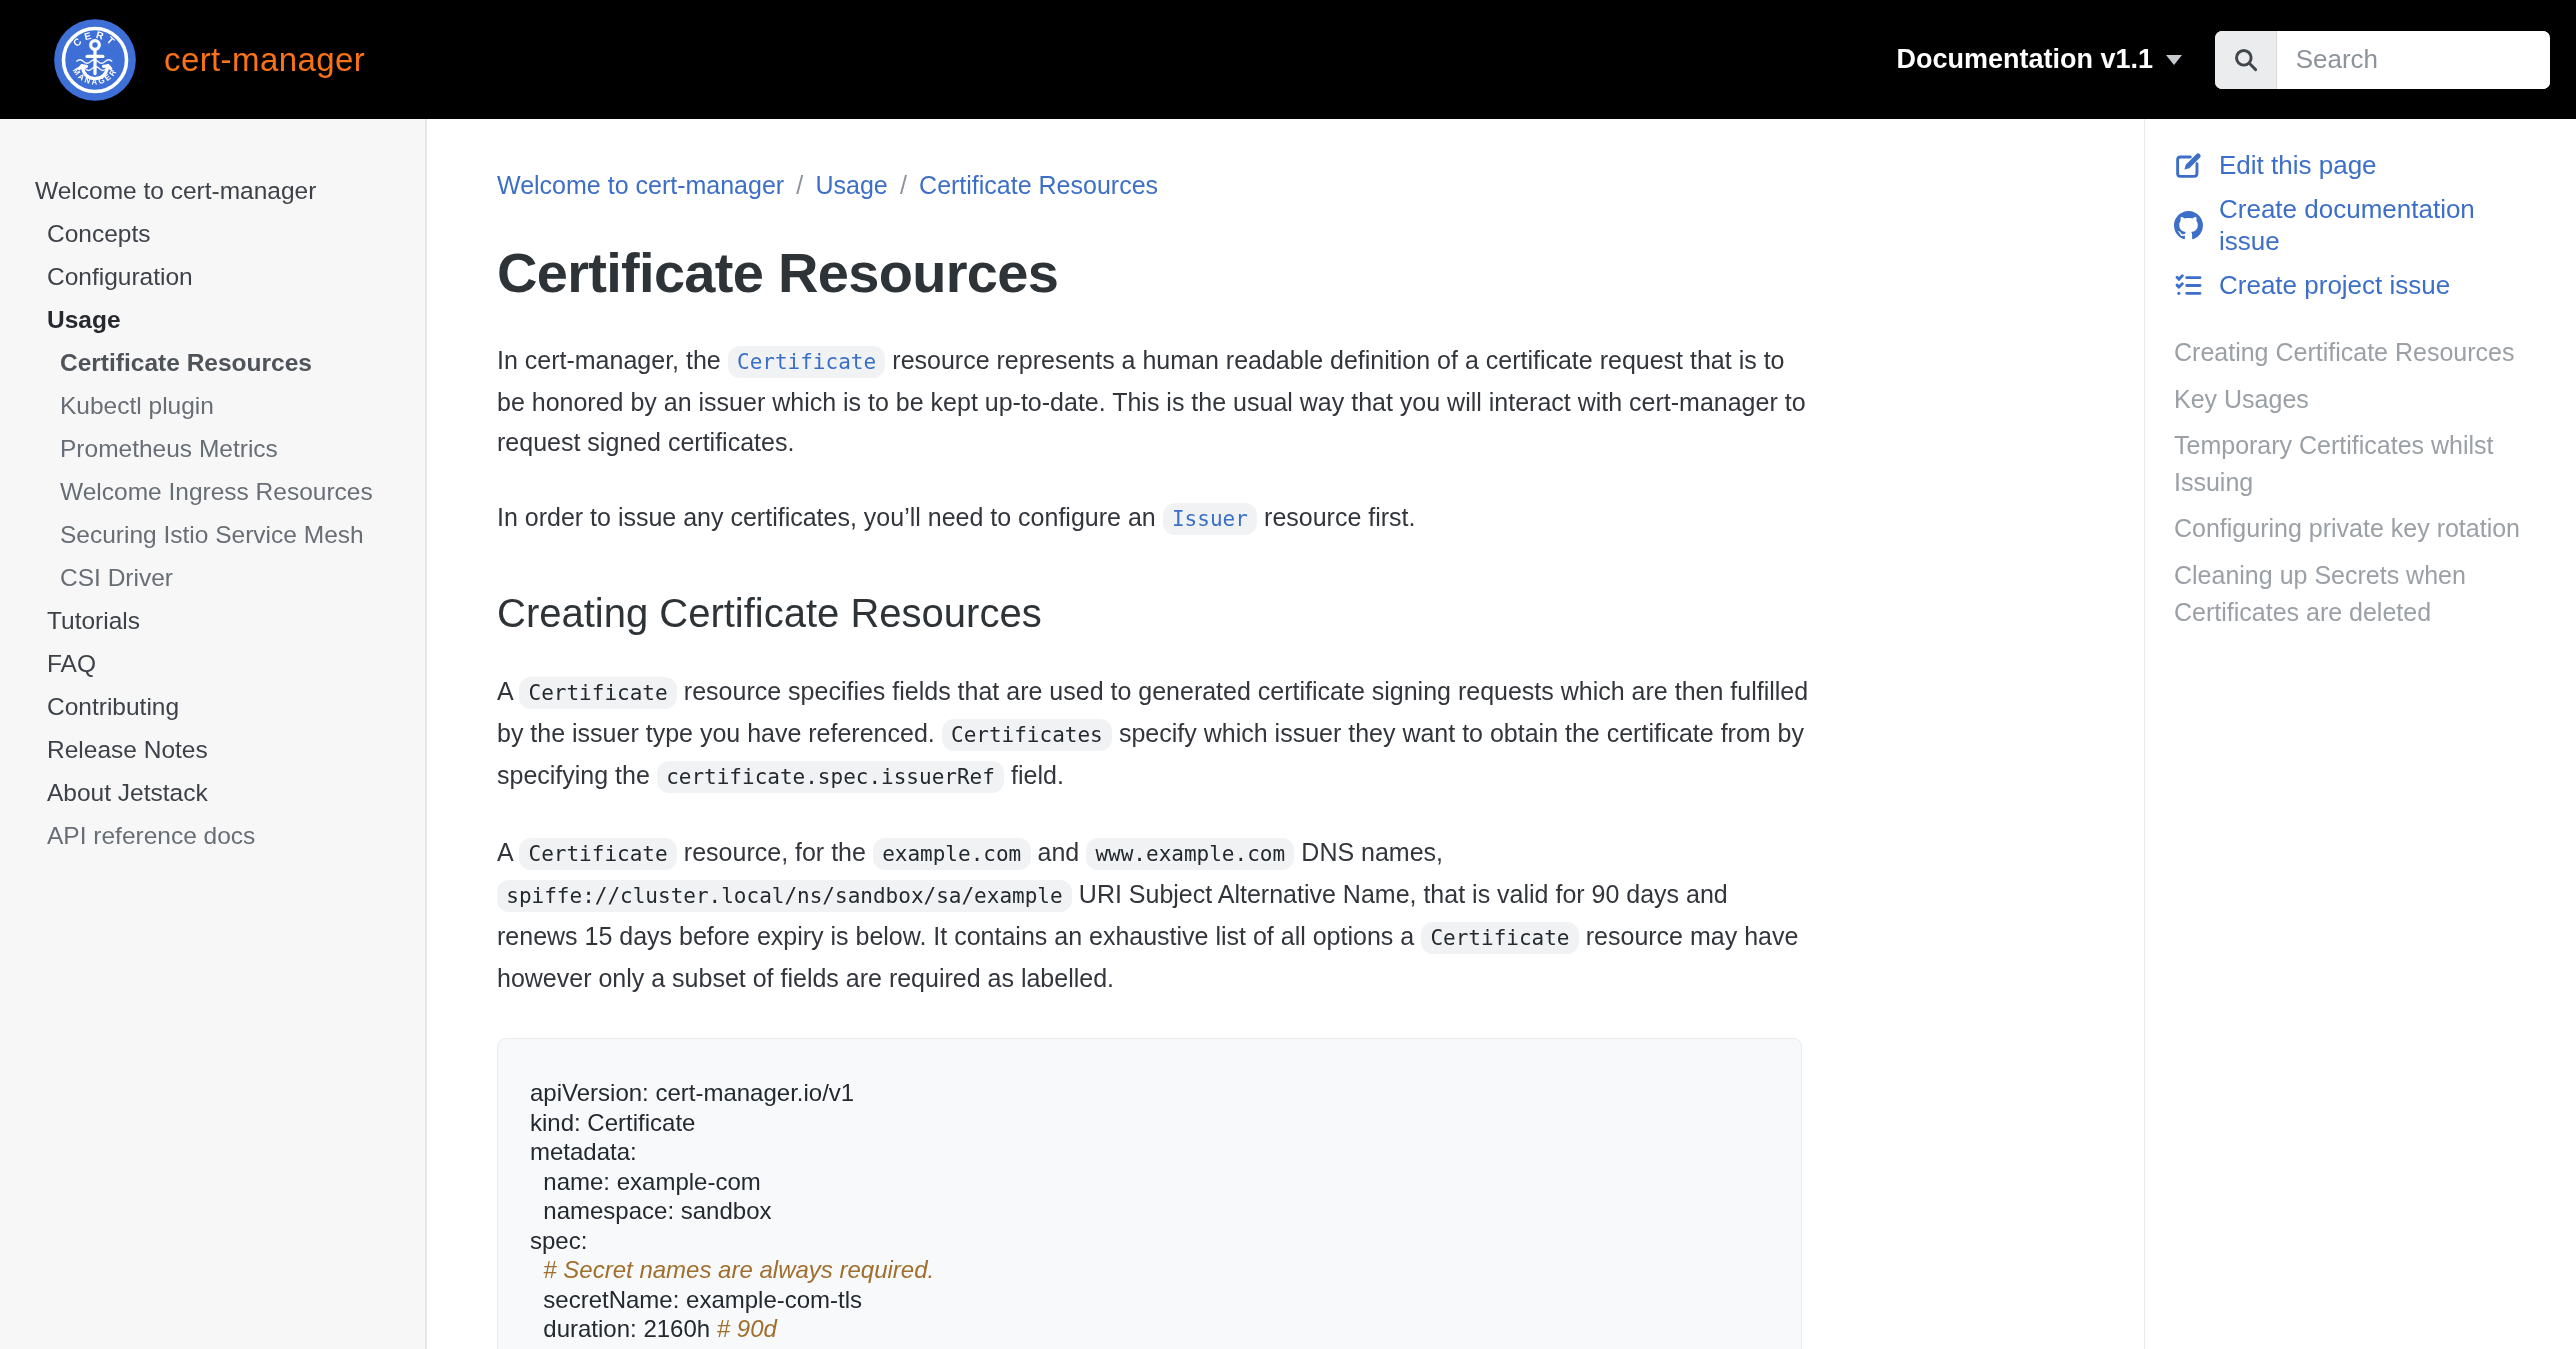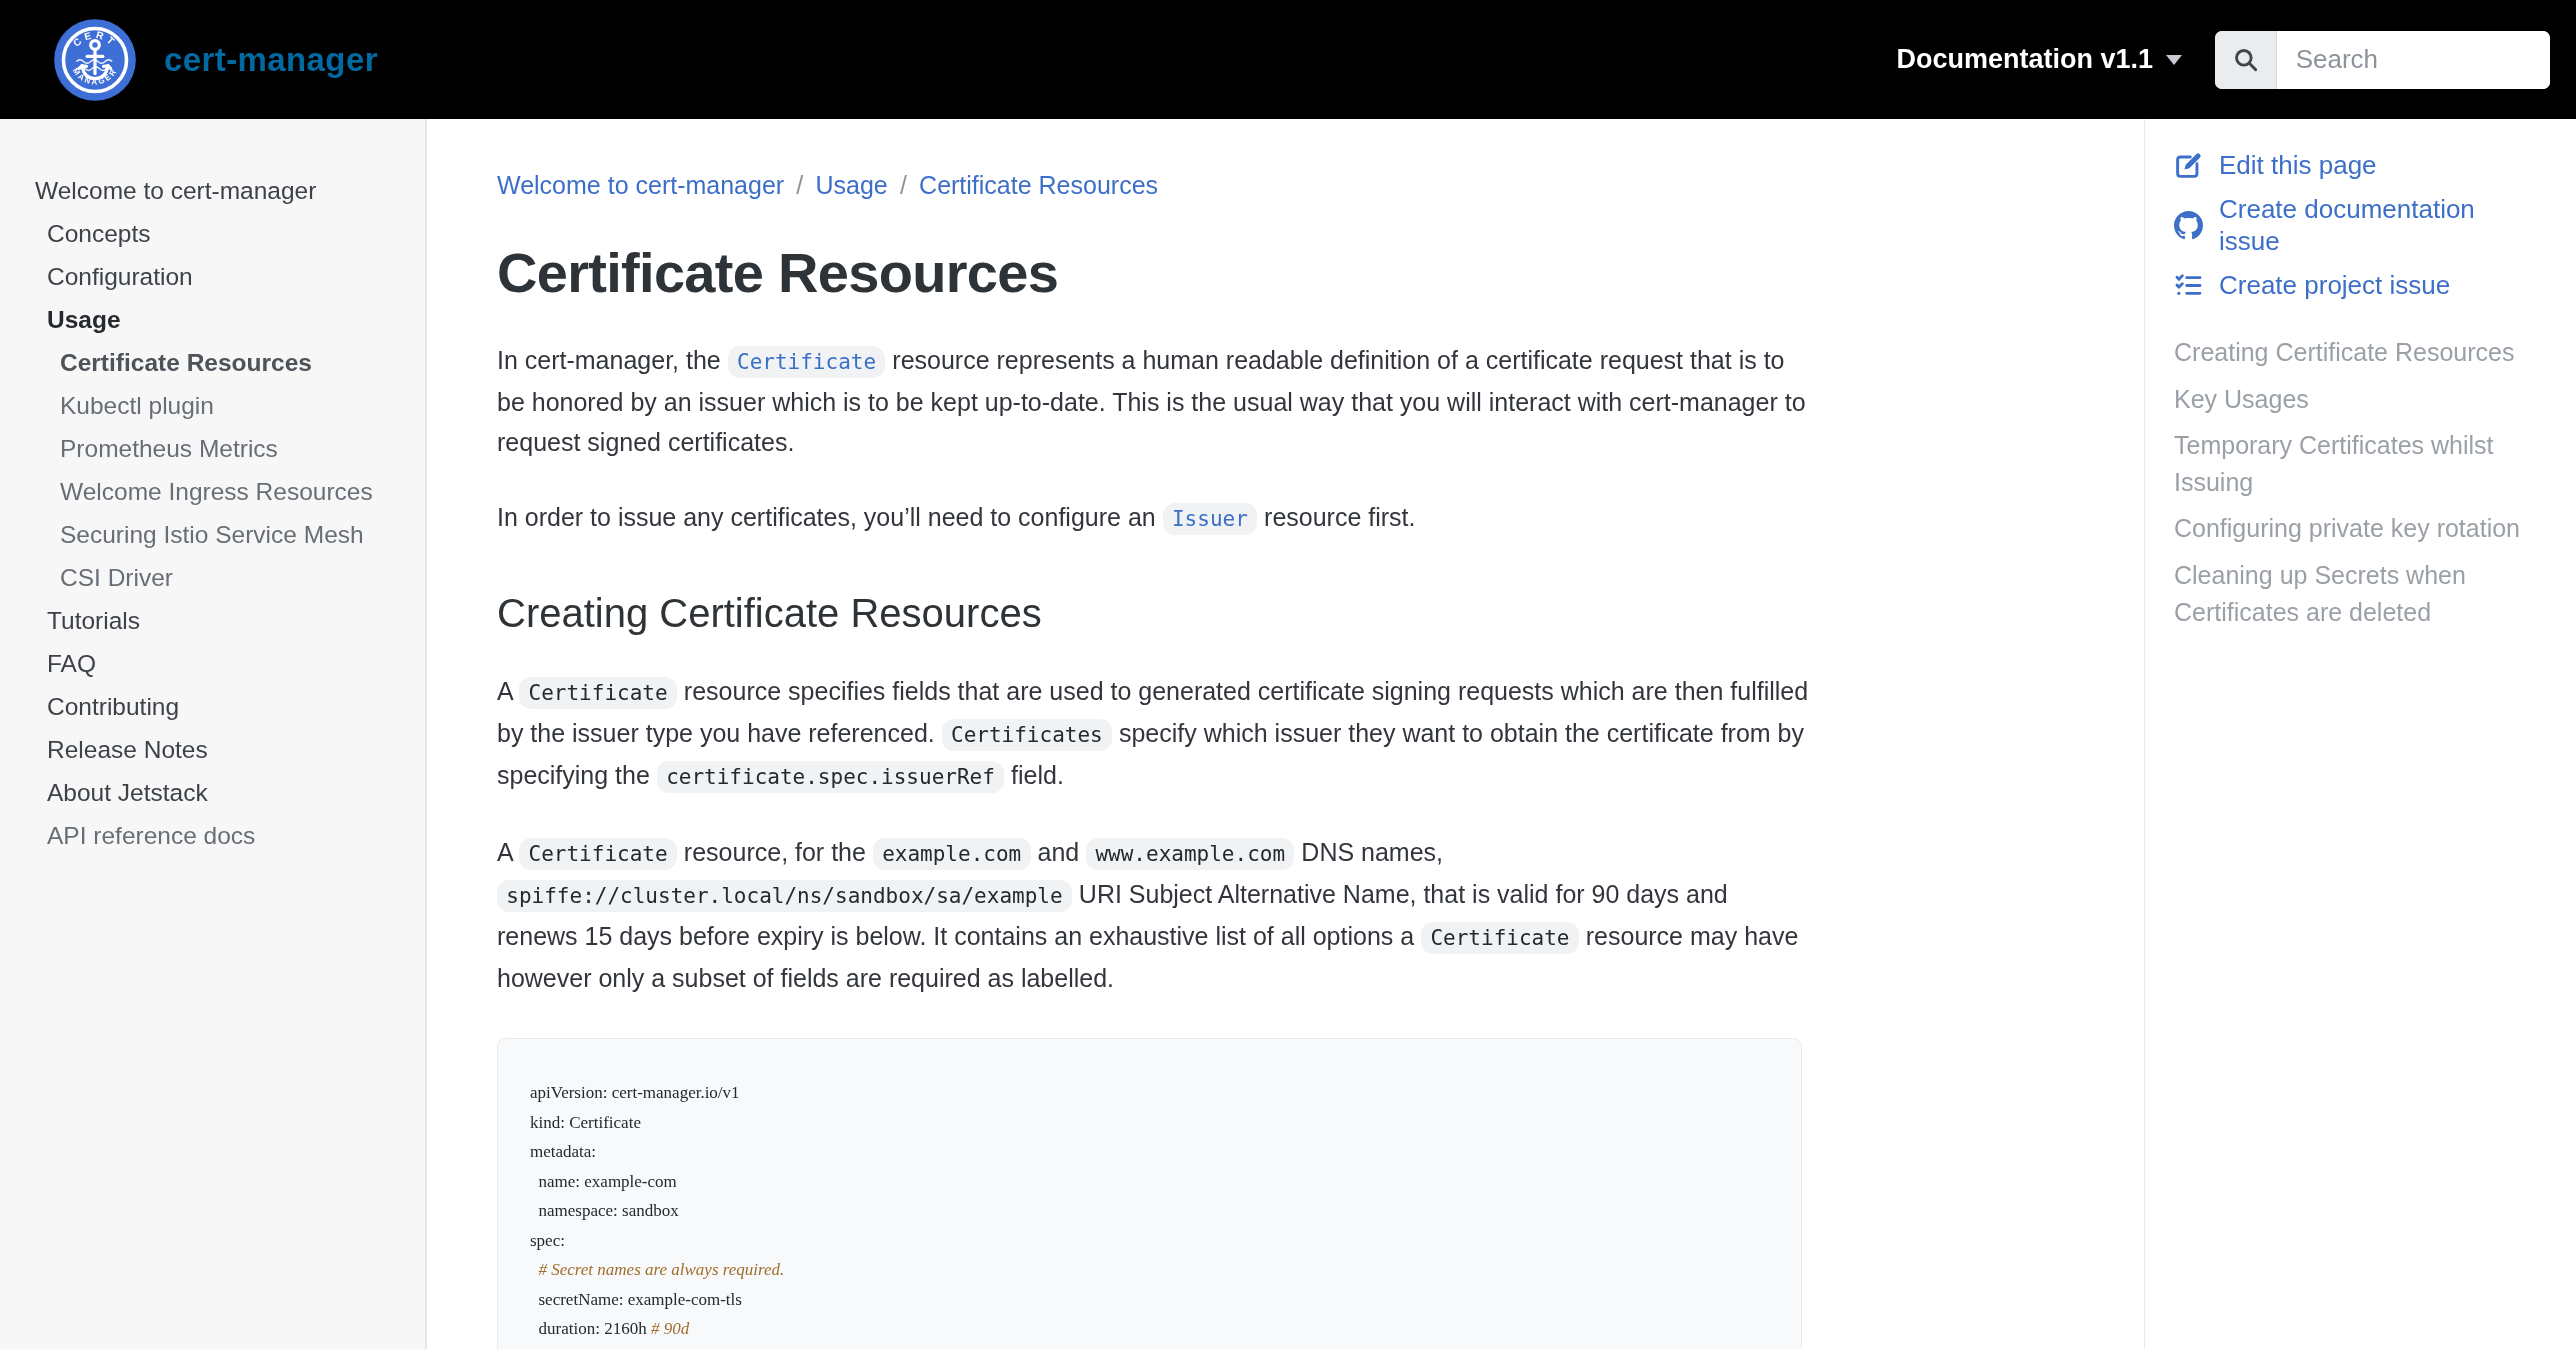--- a/index.html
+++ b/index.html
@@ -9,21 +9,21 @@
     background:#ffffff; font-family:"Liberation Sans", sans-serif;
   }
 
   
   .hdr {
     position:absolute; top:0; left:0; width:2576px; height:119px;
     background:#000000; display:flex; align-items:center; z-index:5;
   }
   .logo { width:86px; height:86px; margin-left:52px; flex:none; }
   .site-title {
-    color:#0369a1; font-size:33px; font-weight:700; margin-left:26px;
+    color:#f97316; font-size:33px; font-weight:400; margin-left:26px;
     letter-spacing:0.4px; text-decoration:none;
   }
   .hdr-right { margin-left:auto; display:flex; align-items:center; gap:33px; padding-right:26px; }
   .version { display:flex; align-items:center; gap:13px; cursor:pointer;text-align:center; }
   .version-label { color:#ffffff; font-size:27px; font-weight:700; }
   .caret {
     width:0; height:0; border-left:8.6px solid transparent;
     border-right:8.6px solid transparent; border-top:10px solid #c7cbd0;
   }
   .searchbox {
@@ -73,21 +73,21 @@
     font-family:"DejaVu Sans Mono", monospace; font-size:21px;
     background:#f1f2f4; border-radius:12px; padding:3.6px 9.3px; color:#24292f; white-space:nowrap;
   }
   .ic.link { color:#3a6fc8; }
 
   .codeblock {
     margin-top:40px; width:1305px; background:#f8f9fb;
     border:1.4px solid #e8eaed; border-radius:8.6px; padding:39px 32px;
   }
   .cl {
-    font-family:Liberation Serif, serif; font-size:17px; line-height:29.5px;
+    font-family:Liberation Sans, sans-serif; font-size:24px; line-height:29.5px;
     color:#24292f; white-space:pre;
   }
   .cmt { color:#a06e2d; font-style:italic;margin-top:24px; }
 
   
   .rightbar {
     position:absolute; top:119px; right:8px; bottom:0; width:424px;
     border-left:1.4px solid #e8eaec; padding:30px 29px 0 29px; background:#fff;
   }
   .rlink {

